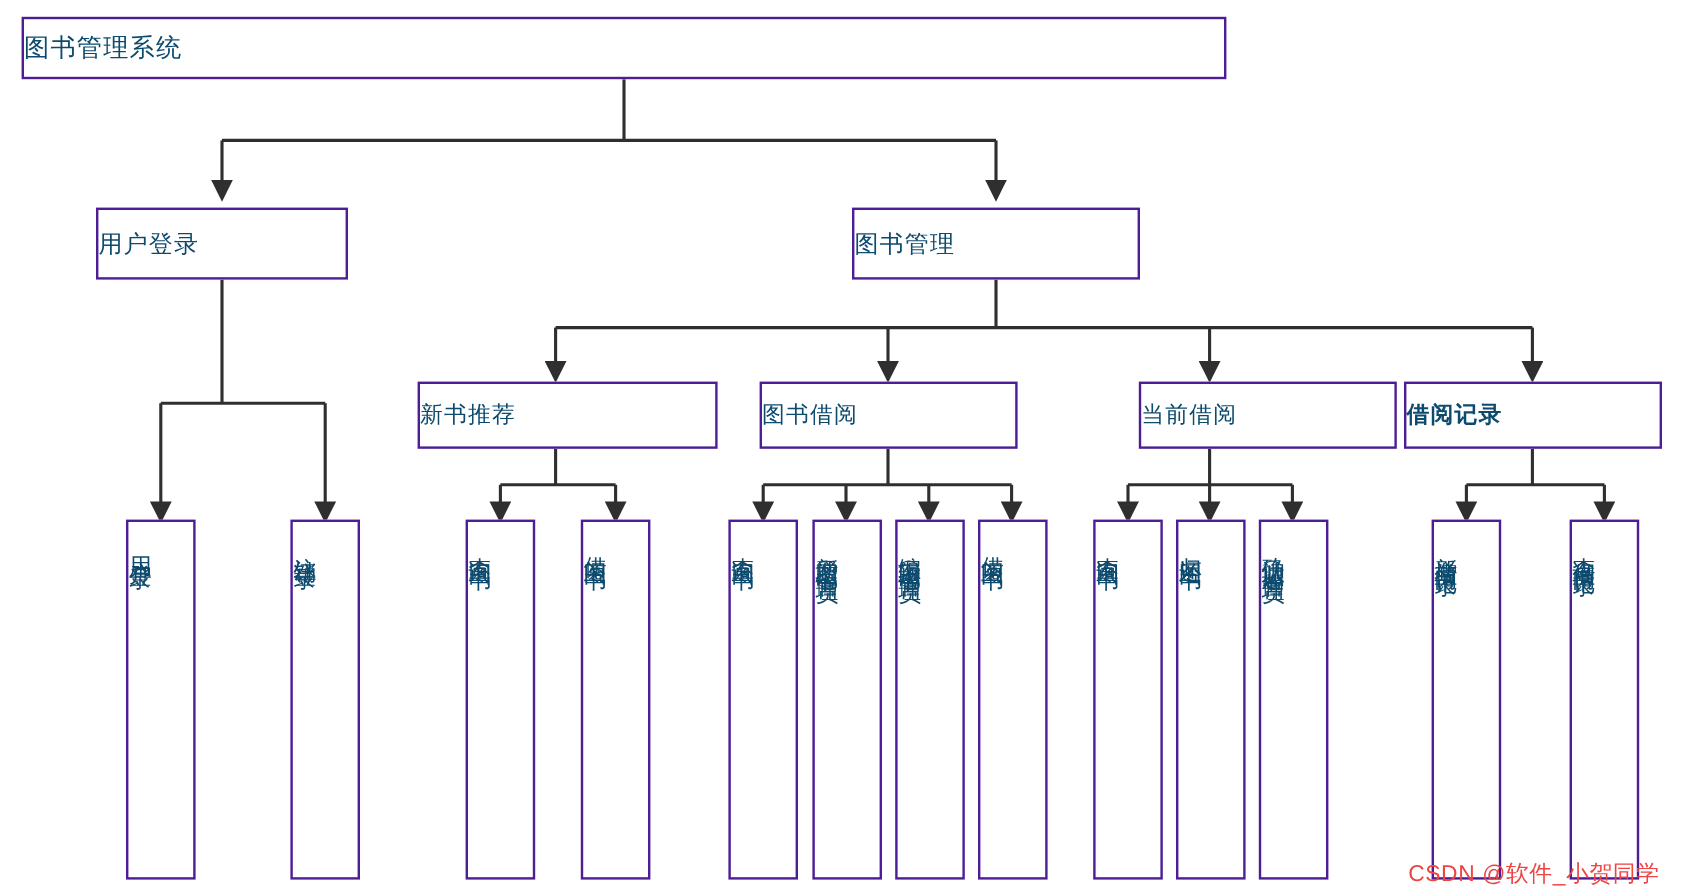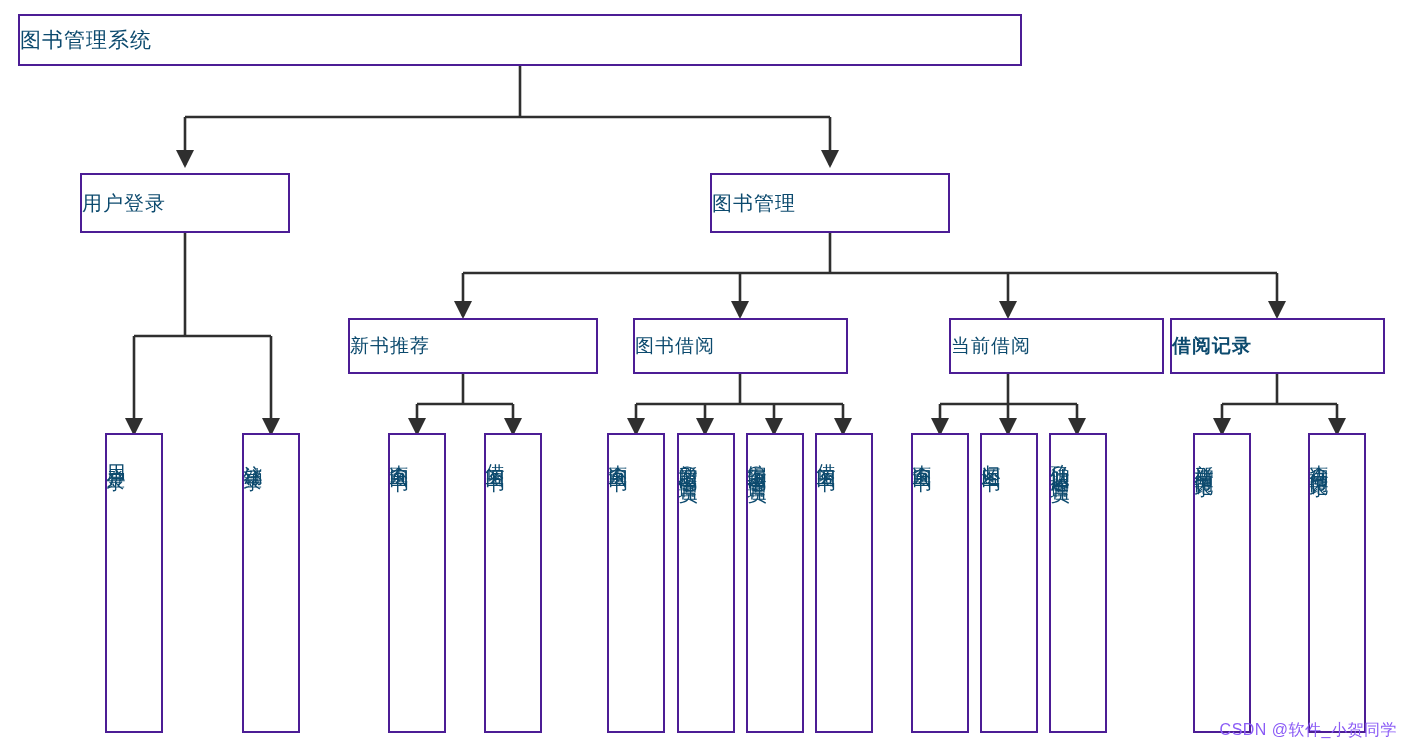--- a/index.html
+++ b/index.html
@@ -56,24 +56,24 @@
     letter-spacing: 3px;
     line-height: 1;
     white-space: nowrap;
   }
   .htext {
     white-space: nowrap;
     letter-spacing: 1px;
   }
   #watermark {
     position: absolute;
-    right: 8px;
+    right: 22px;
     bottom: 6px;
-    font-size: 16px;
-    color: #8b5cf6;
+    font-size: 19px;
+    color: #ef4444;
     letter-spacing: 0.5px;
     z-index: 5;
     white-space: nowrap;
   }
 </style>
 </head>
 <body>
 
 <div id="canvas">
 

